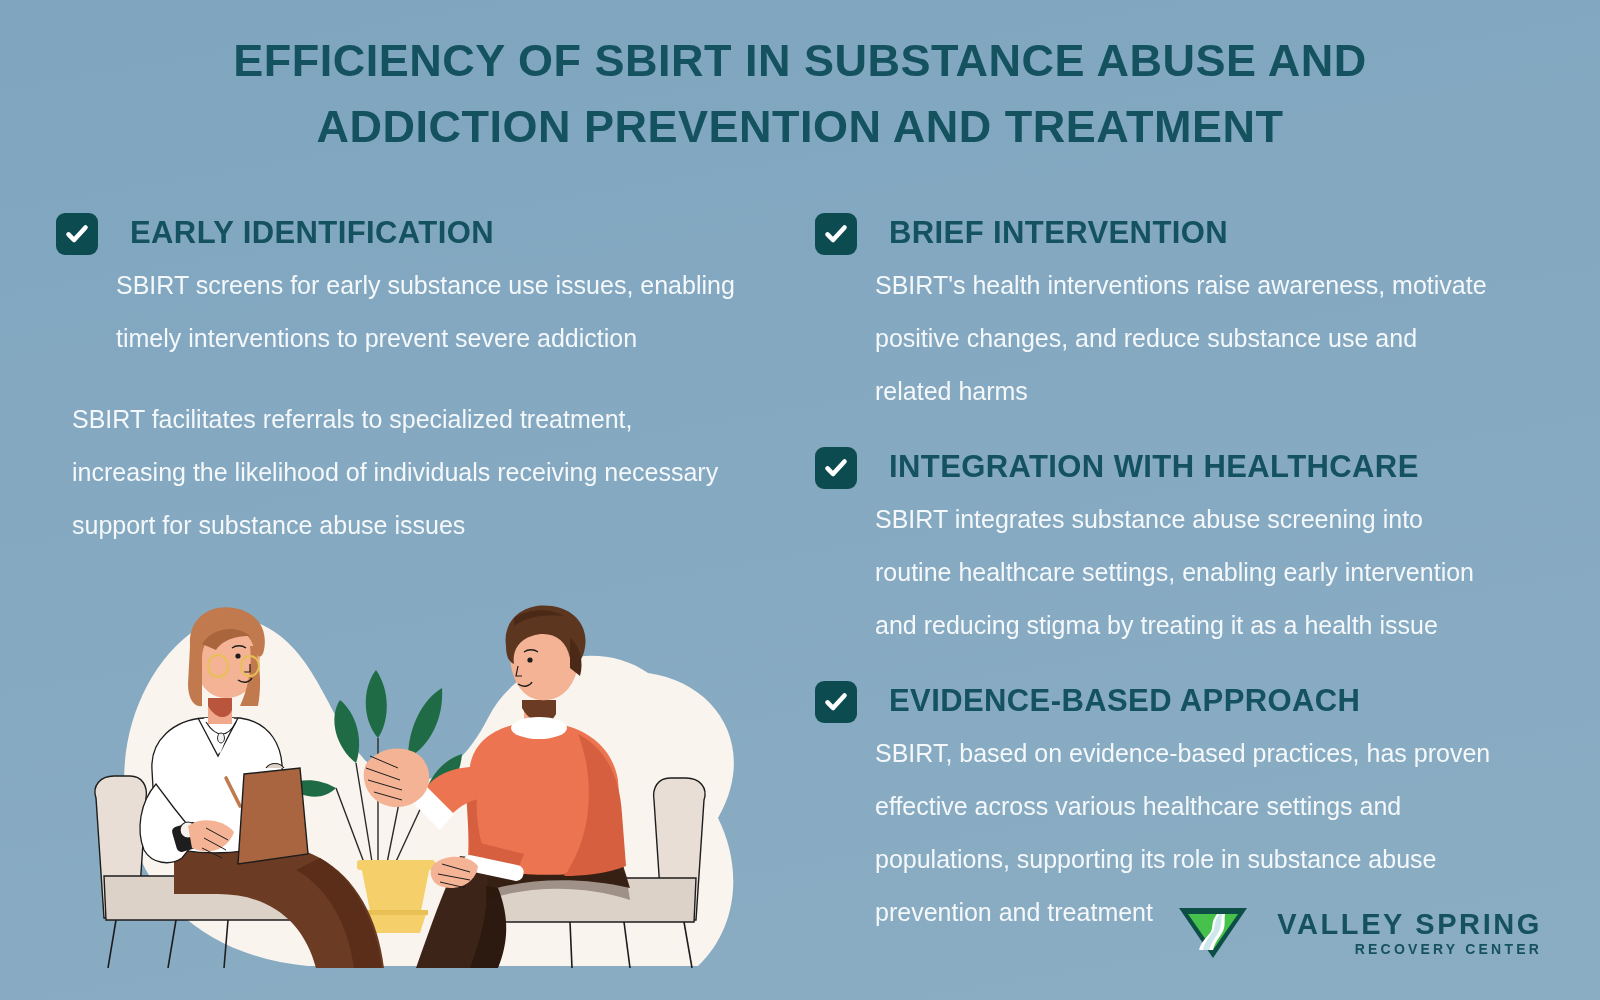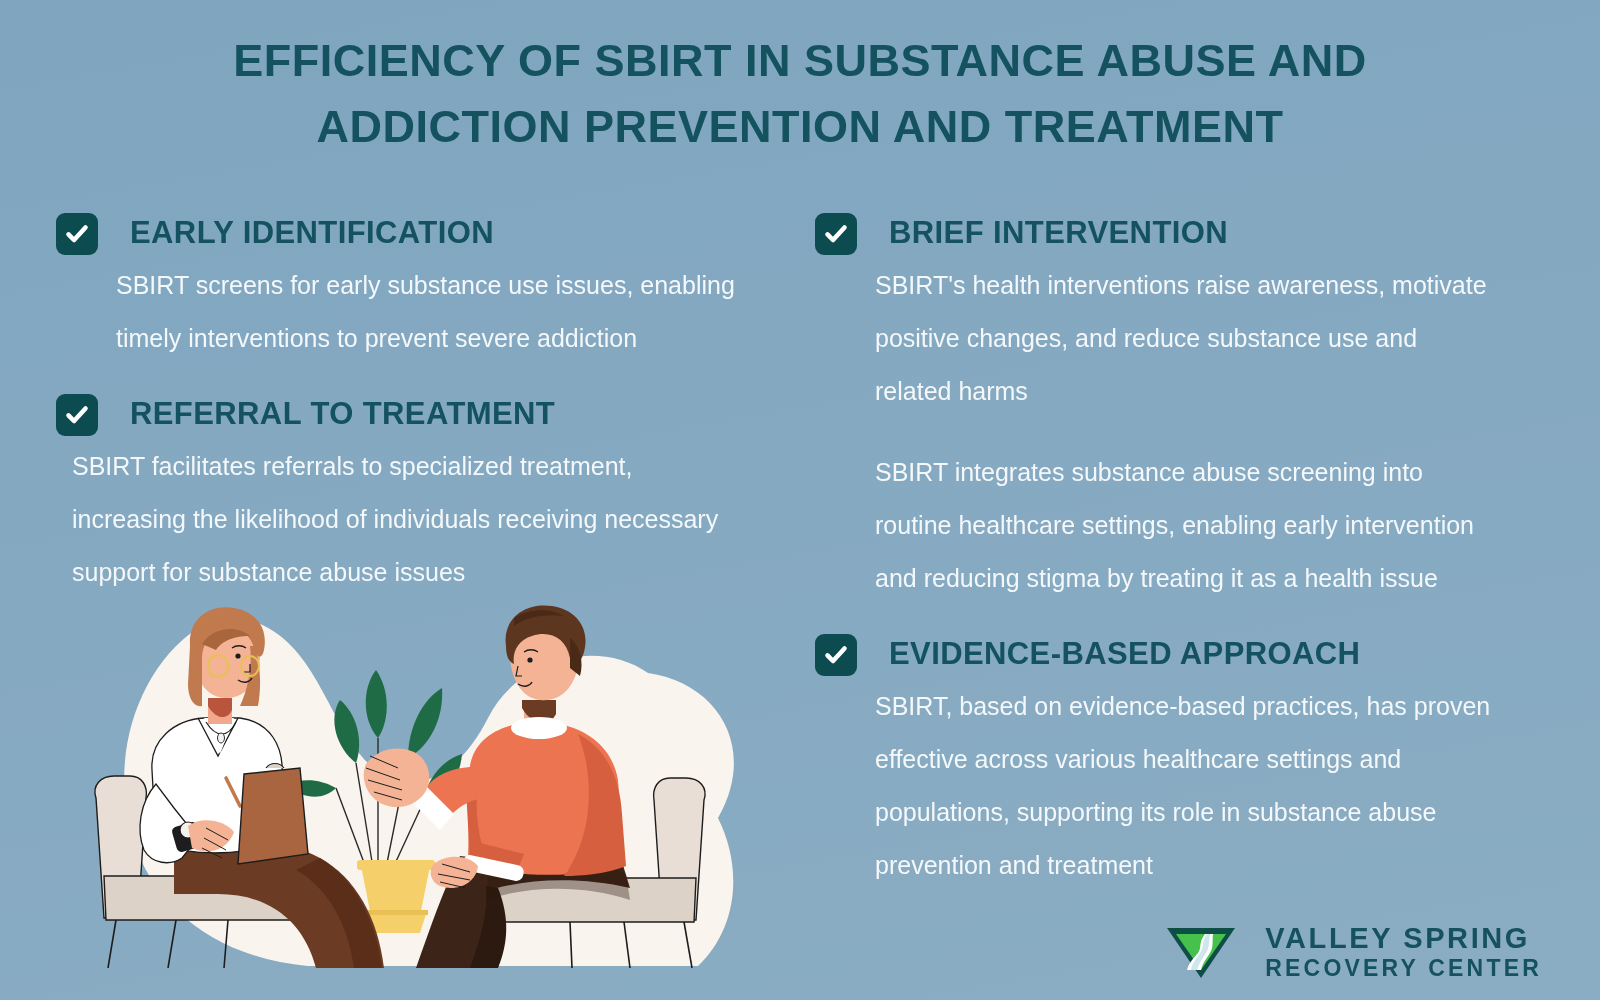--- a/index.html
+++ b/index.html
@@ -70,32 +70,32 @@
   .illustration {
     position:absolute;
     left:78px; top:588px;
     width:690px; height:380px;
   }
   .illustration svg { display:block; width:100%; height:100%; }
 
   
   .logo {
     position:absolute;
-    right:58px; bottom:16px;
+    right:58px; bottom:40px;
     display:flex; align-items:center; gap:28px;
   }
   .logo-mark { width:72px; height:54px; flex:0 0 72px; }
   .logo-mark svg { display:block; }
   .logo-text { display:flex; flex-direction:column; }
   .logo-line1 {
     color:#15525e; font-weight:bold; font-size:29px;
     letter-spacing:2.6px; line-height:1.12;
   }
   .logo-line2 {
-    color:#15525e; font-weight:bold; font-size:23px;
+    color:#15525e; font-weight:bold; font-size:14px;
     letter-spacing:3.2px; line-height:1.3; text-align:right;
   }
 </style>
 </head>
 <body>
 
 <div id="infographic">
 
   <div class="title">EFFICIENCY OF SBIRT IN SUBSTANCE ABUSE AND ADDICTION PREVENTION AND TREATMENT</div>
 
@@ -107,48 +107,48 @@
           <svg width="26" height="26" viewBox="0 0 26 26">
               <path d="M4.5 13.4 L10 19 L21.5 6.5" stroke="#ffffff" stroke-width="4.6" fill="none" stroke-linecap="round" stroke-linejoin="round"></path>
             </svg>
         </span>
         <span class="item-title">EARLY IDENTIFICATION</span>
       </div>
       <div class="item-body">SBIRT screens for early substance use issues, enabling timely interventions to prevent severe addiction</div>
     </div>
 
     <div class="item">
-      <div class="item-head">
-        <span class="checkbox">
-          <svg width="26" height="26" viewBox="0 0 26 26">
-              <path d="M4.5 13.4 L10 19 L21.5 6.5" stroke="#ffffff" stroke-width="4.6" fill="none" stroke-linecap="round" stroke-linejoin="round"></path>
-            </svg>
-        </span>
-        <span class="item-title">REFERRAL TO TREATMENT</span>
-      </div>
       <div class="item-body">SBIRT facilitates referrals to specialized treatment, increasing the likelihood of individuals receiving necessary support for substance abuse issues</div>
     </div>
 
   </div>
 
   <div class="col col-right">
 
     <div class="item">
       <div class="item-head">
         <span class="checkbox">
           <svg width="26" height="26" viewBox="0 0 26 26">
               <path d="M4.5 13.4 L10 19 L21.5 6.5" stroke="#ffffff" stroke-width="4.6" fill="none" stroke-linecap="round" stroke-linejoin="round"></path>
             </svg>
         </span>
         <span class="item-title">BRIEF INTERVENTION</span>
       </div>
       <div class="item-body">SBIRT's health interventions raise awareness, motivate positive changes, and reduce substance use and related harms</div>
     </div>
 
     <div class="item">
+      <div class="item-head">
+        <span class="checkbox">
+          <svg width="26" height="26" viewBox="0 0 26 26">
+              <path d="M4.5 13.4 L10 19 L21.5 6.5" stroke="#ffffff" stroke-width="4.6" fill="none" stroke-linecap="round" stroke-linejoin="round"></path>
+            </svg>
+        </span>
+        <span class="item-title">INTEGRATION WITH HEALTHCARE</span>
+      </div>
       <div class="item-body">SBIRT integrates substance abuse screening into routine healthcare settings, enabling early intervention and reducing stigma by treating it as a health issue</div>
     </div>
 
     <div class="item">
       <div class="item-head">
         <span class="checkbox">
           <svg width="26" height="26" viewBox="0 0 26 26">
               <path d="M4.5 13.4 L10 19 L21.5 6.5" stroke="#ffffff" stroke-width="4.6" fill="none" stroke-linecap="round" stroke-linejoin="round"></path>
             </svg>
         </span>

